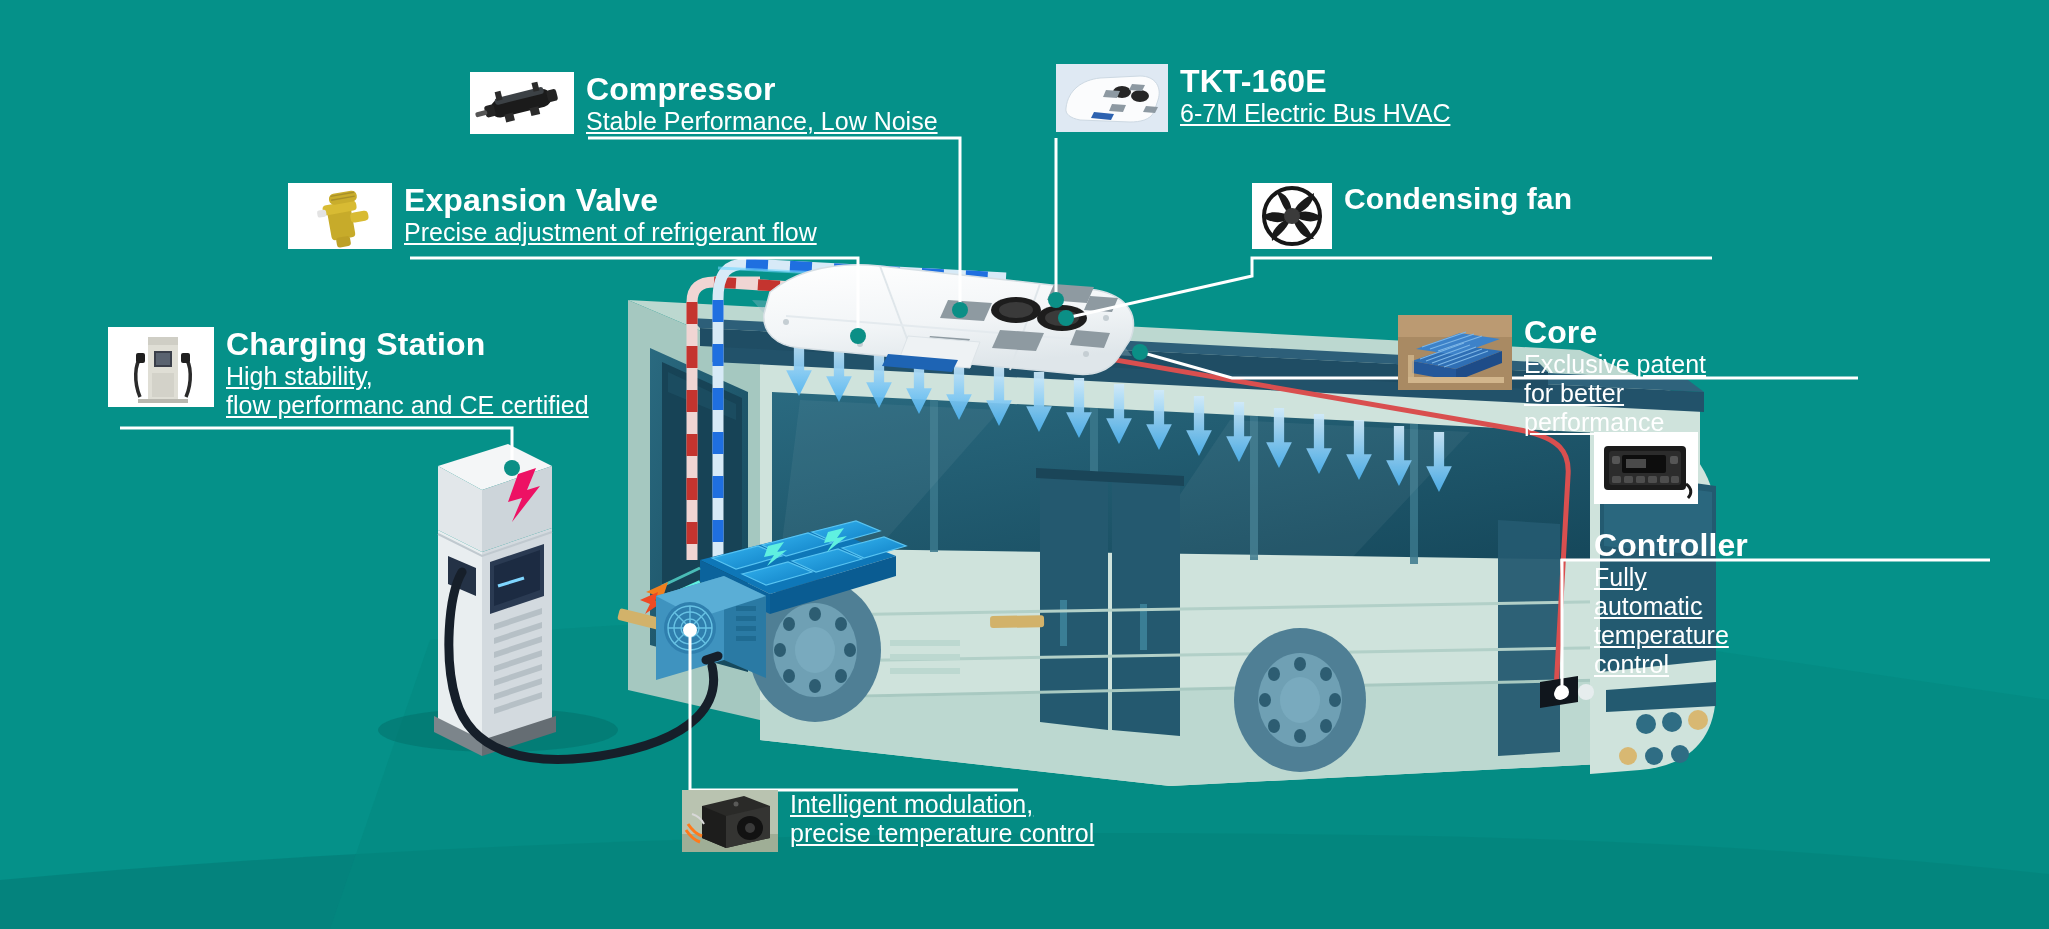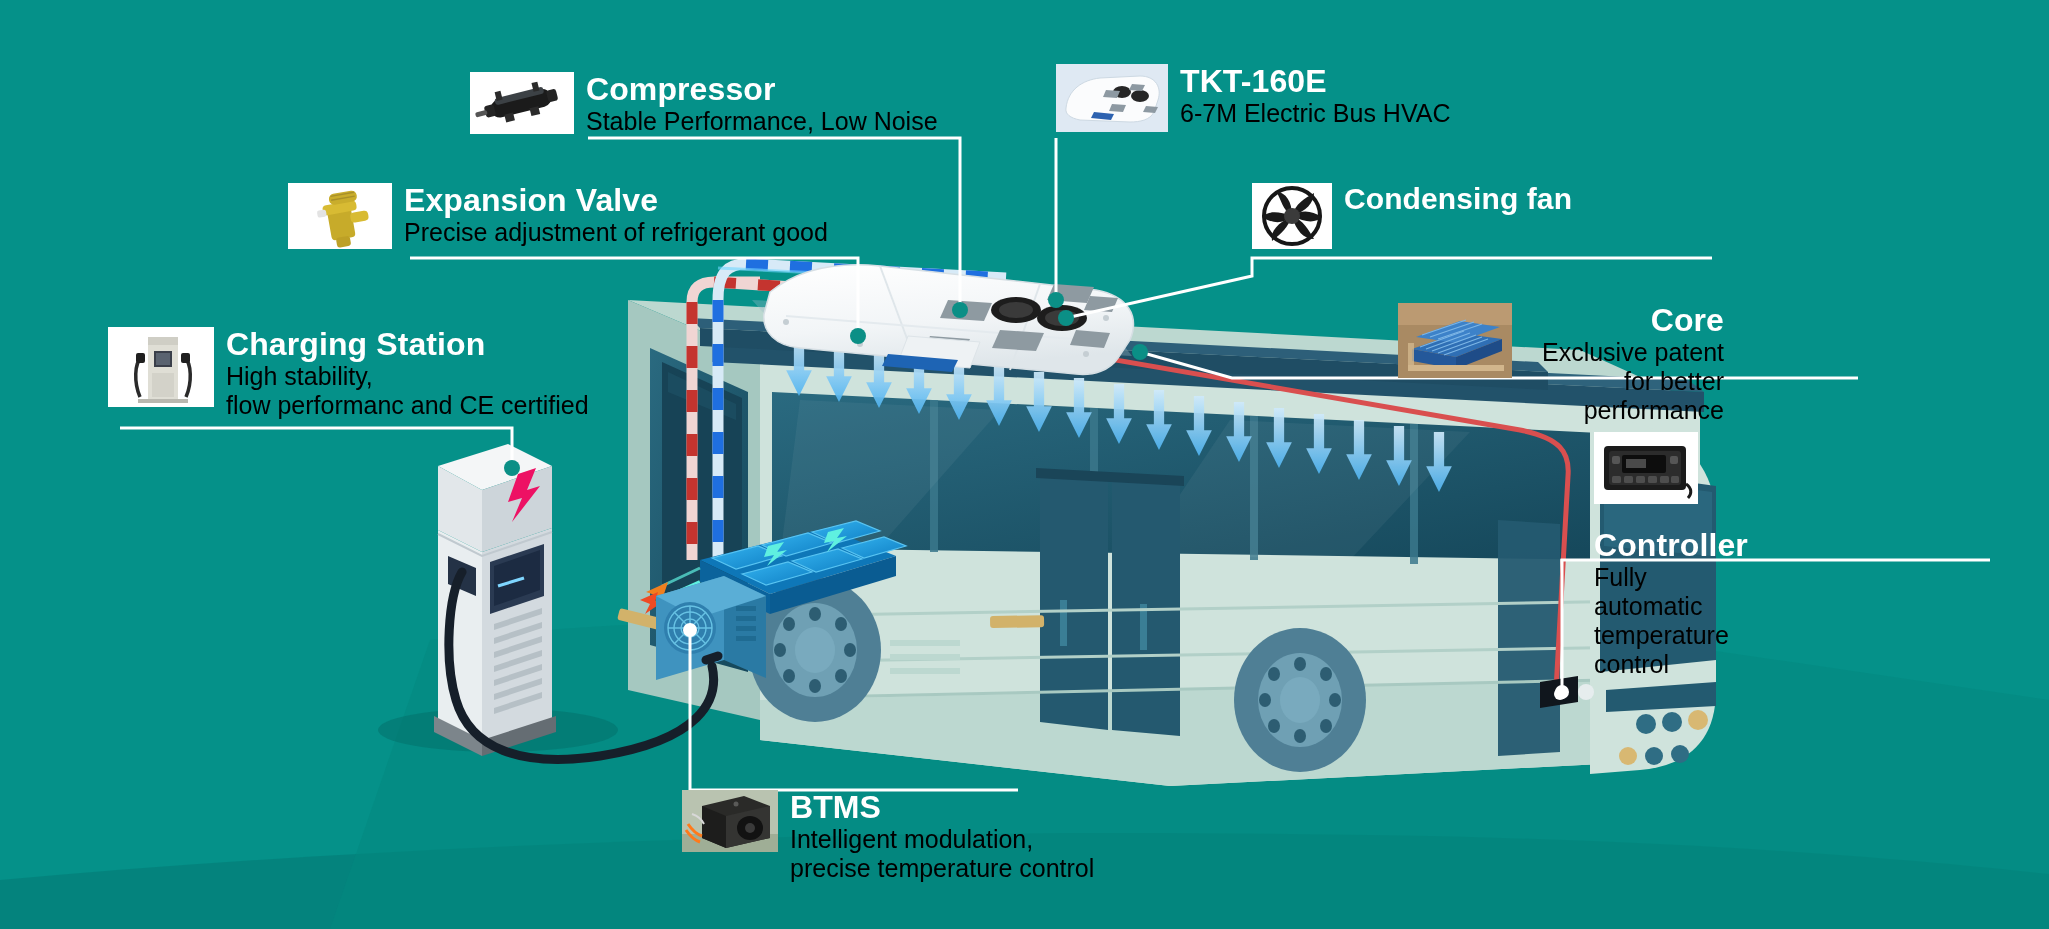--- a/index.html
+++ b/index.html
@@ -19,22 +19,23 @@
     display:flex;align-items:center;justify-content:center;
     overflow:hidden;
   }
   .thumb svg{display:block;}
   .ctext{display:flex;flex-direction:column;justify-content:center;}
   .ctitle{
     color:#ffffff;font-weight:bold;letter-spacing:.1px;
     line-height:1.08;white-space:nowrap;
   }
   .csub{
-    color:#000000;font-weight:normal;line-height:1.16;
+    color:#ffffff;font-weight:normal;line-height:1.16;
     white-space:pre-line;
+    text-decoration:underline;
   }
   .t-32{font-size:32px;}
   .t-30{font-size:30px;}
   .s-25{font-size:25px;}
   .s-24{font-size:24px;}
 </style>
 </head>
 <body>
 
 <div id="stage">
@@ -438,21 +439,21 @@
           <rect x="30" y="24" width="9" height="7" rx="2" fill="#e3e3e3"></rect>
           <g stroke="#a8902a" stroke-width="1.4">
             <path d="M46 12 h24"></path>
               <path d="M46 16 h24"></path>
           </g>
         </g>
       </svg>
     </div>
     <div class="ctext">
       <div class="ctitle t-32">Expansion Valve</div>
-      <div class="csub s-25">Precise adjustment of refrigerant good</div>
+      <div class="csub s-25">Precise adjustment of refrigerant flow</div>
     </div>
   </div>
 
   <div class="callout" style="left:1252px;top:183px;justify-content:flex-end;">
     <div class="thumb" style="width:80px;height:66px;">
       <svg width="80" height="66" viewBox="0 0 80 66">
         <rect width="80" height="66" fill="#ffffff"></rect>
         <circle cx="40" cy="33" r="28" fill="none" stroke="#171717" stroke-width="4"></circle>
         <g fill="#1a1a1a">
           <path d="M40 33 C40 18 34 10 24 8 C30 18 30 26 40 33 Z"></path>
@@ -486,21 +487,21 @@
         <rect x="30" y="72" width="50" height="4" fill="#b9b8b0"></rect>
       </svg>
     </div>
     <div class="ctext">
       <div class="ctitle t-32">Charging Station</div>
       <div class="csub s-25">High stability,
 flow performanc and CE certified</div>
     </div>
   </div>
 
-  <div class="callout" style="left:1398px;top:303px;text-align:right;">
+  <div class="callout" style="left:1398px;top:315px;">
     <div class="thumb" style="width:114px;height:75px;">
       <svg width="114" height="75" viewBox="0 0 114 75">
         <rect width="114" height="75" fill="#a98a63"></rect>
         <rect x="0" y="0" width="114" height="22" fill="#bb9a72"></rect>
         <g>
           <path d="M14 46 L60 30 L104 36 L58 54 Z" fill="#2f6fb5"></path>
           <path d="M14 46 L58 54 L58 66 L14 58 Z" fill="#24589a"></path>
           <path d="M58 54 L104 36 L104 48 L58 66 Z" fill="#1e4c88"></path>
           <path d="M18 34 L62 18 L102 24 L58 40 Z" fill="#3d82c9"></path>
           <g stroke="#7db6e6" stroke-width="1.2">
@@ -565,19 +566,18 @@
           <path d="M6 34 C10 40 14 44 20 46"></path>
           <path d="M4 40 C8 46 12 50 18 52"></path>
         </g>
         <g stroke="#d8d8d8" stroke-width="2" fill="none">
           <path d="M10 24 C16 26 20 30 22 34"></path>
         </g>
         <circle cx="54" cy="14" r="2.5" fill="#5a5a58"></circle>
       </svg>
     </div>
     <div class="ctext">
-      <div class="ctitle t-32">BTMS</div>
       <div class="csub s-25">Intelligent modulation,
 precise temperature control</div>
     </div>
   </div>
 
 </div>
 
 </body></html>

